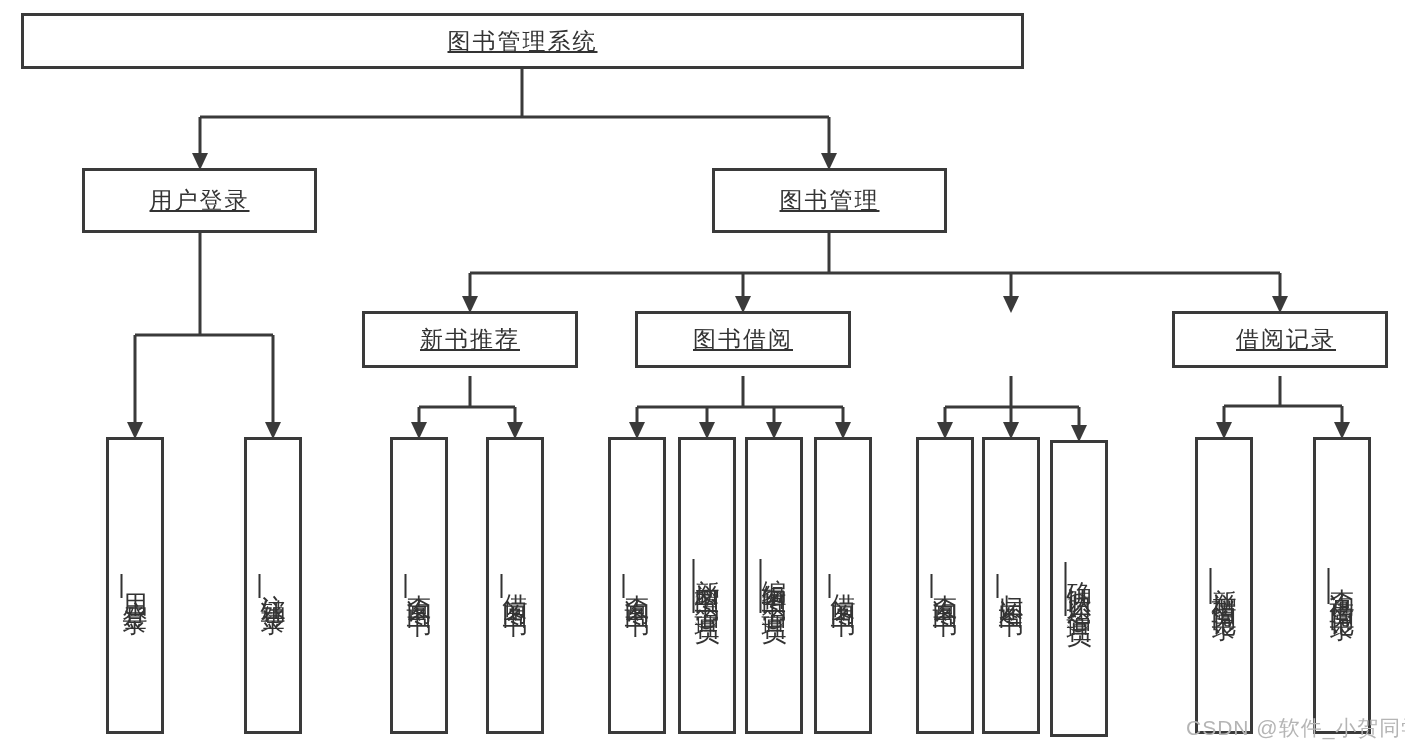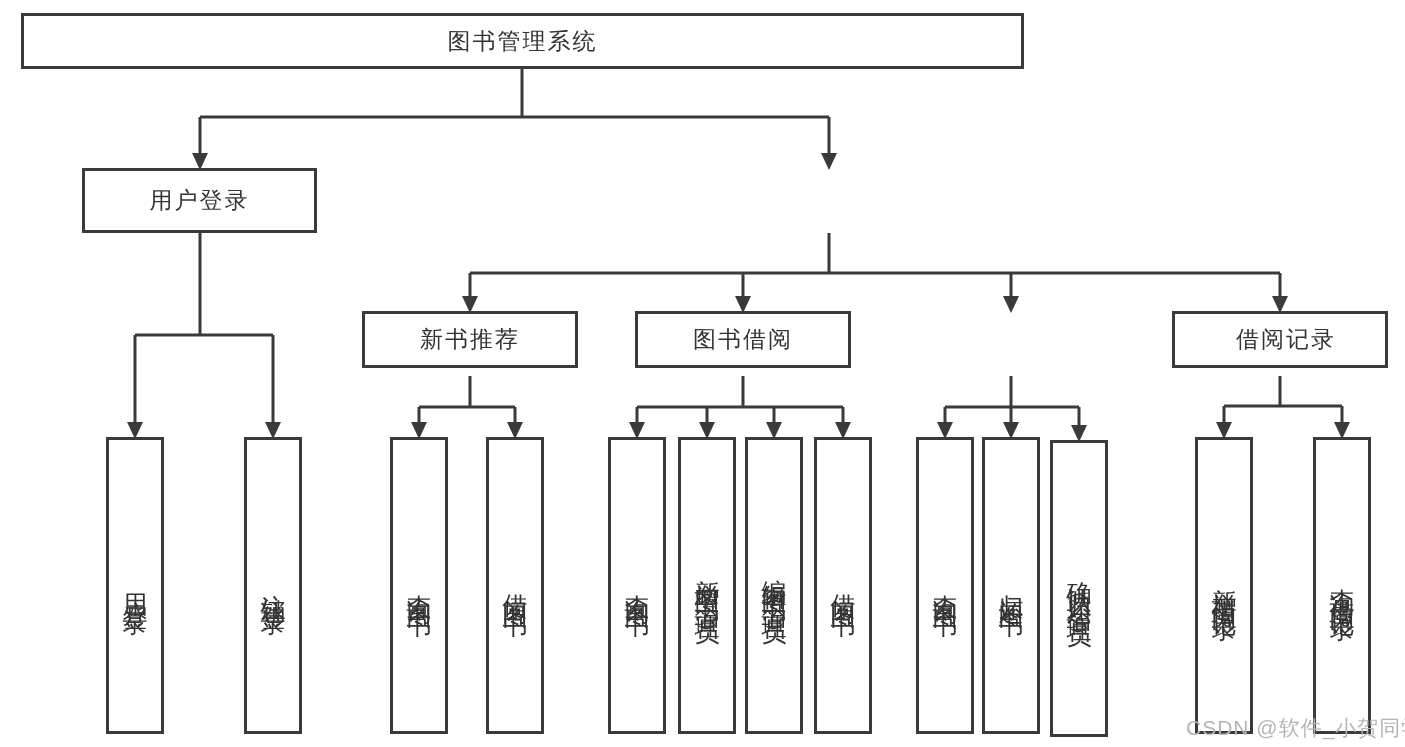--- a/index.html
+++ b/index.html
@@ -11,20 +11,21 @@
     overflow:hidden;
   }
   #connectors{position:absolute;left:0;top:0;width:1405px;height:747px;}
   .node{
     position:absolute;
     box-sizing:border-box;
     background:#fff;
     border:3px solid #3a3a3a;
     display:flex;align-items:center;justify-content:center;
     color:#333;
+    text-decoration:underline;
   }
   .hnode{font-size:23px;letter-spacing:2px;white-space:nowrap;}
   .leaf{width:58px;top:437px;height:297px;}
   .leaf .vtext{
     writing-mode:vertical-rl;
     text-orientation:mixed;
     font-size:25px;
     letter-spacing:6px;
     line-height:1;
     color:#333;
@@ -109,20 +110,23 @@
     </g>
   </svg>
 
   <div class="node hnode" id="n-root">
     <span>图书管理系统</span>
   </div>
 
   <div class="node hnode" id="n-l2-0">
     <span>用户登录</span>
   </div>
+  <div class="node hnode" id="n-l2-1">
+    <span>图书管理</span>
+  </div>
 
   <div class="node hnode l3" id="n-l3-0">
     <span>新书推荐</span>
   </div>
   <div class="node hnode l3" id="n-l3-1">
     <span>图书借阅</span>
   </div>
   <div class="node hnode l3" id="n-l3-3">
     <span>借阅记录</span>
   </div>

